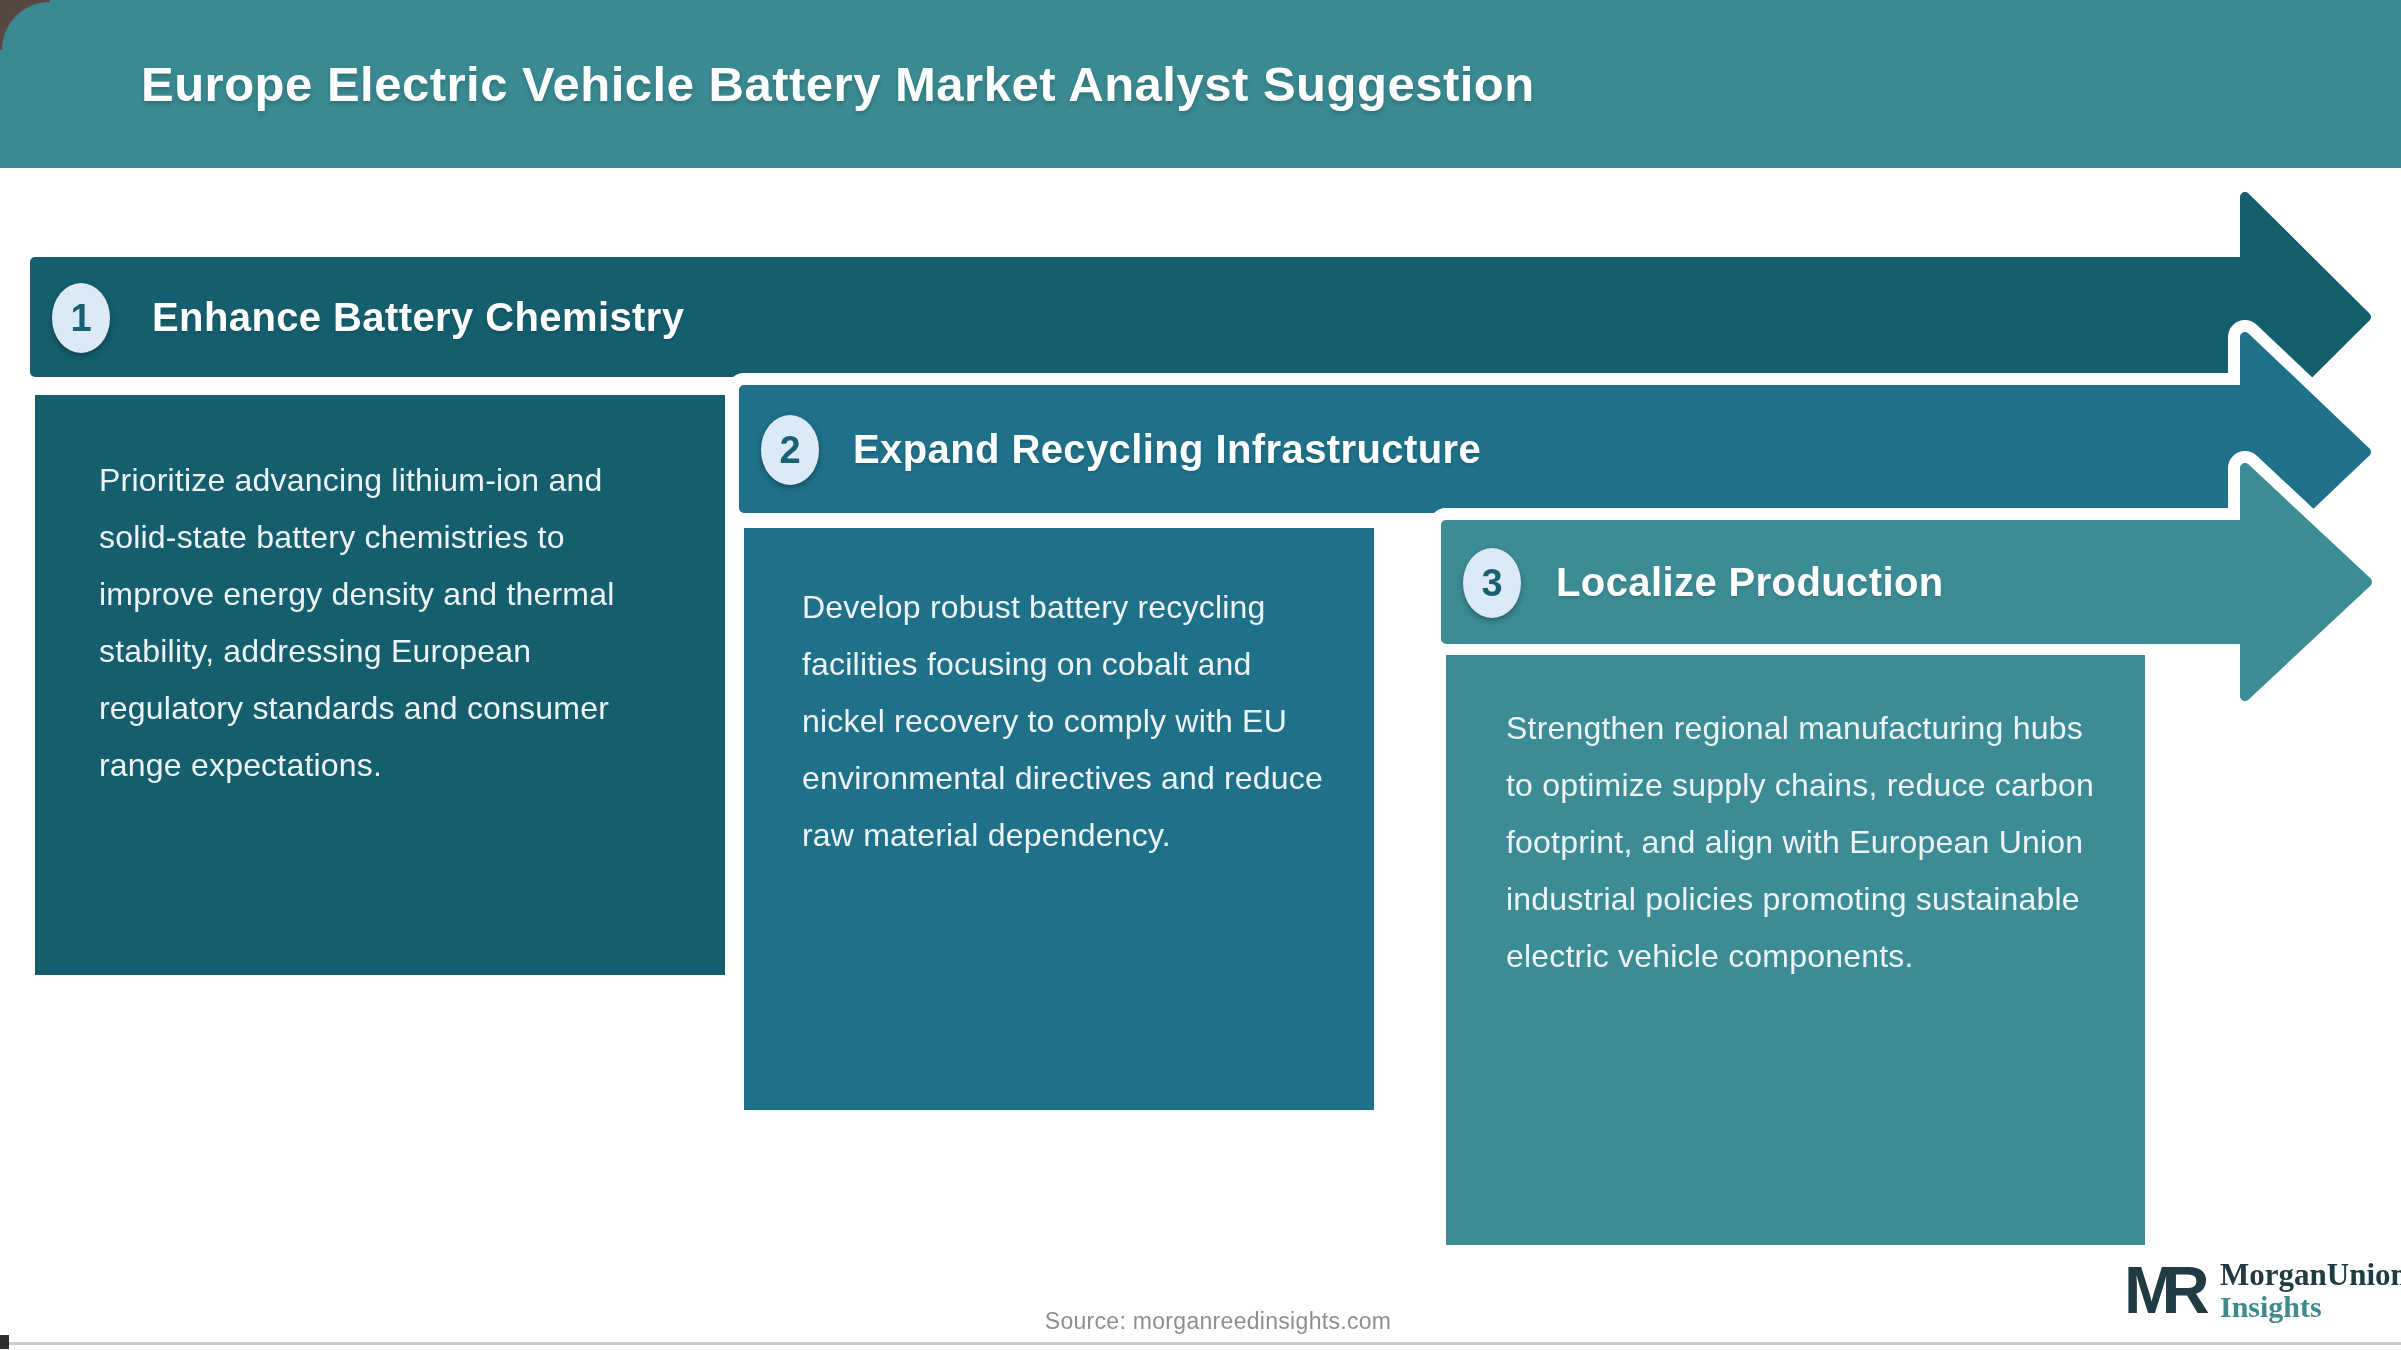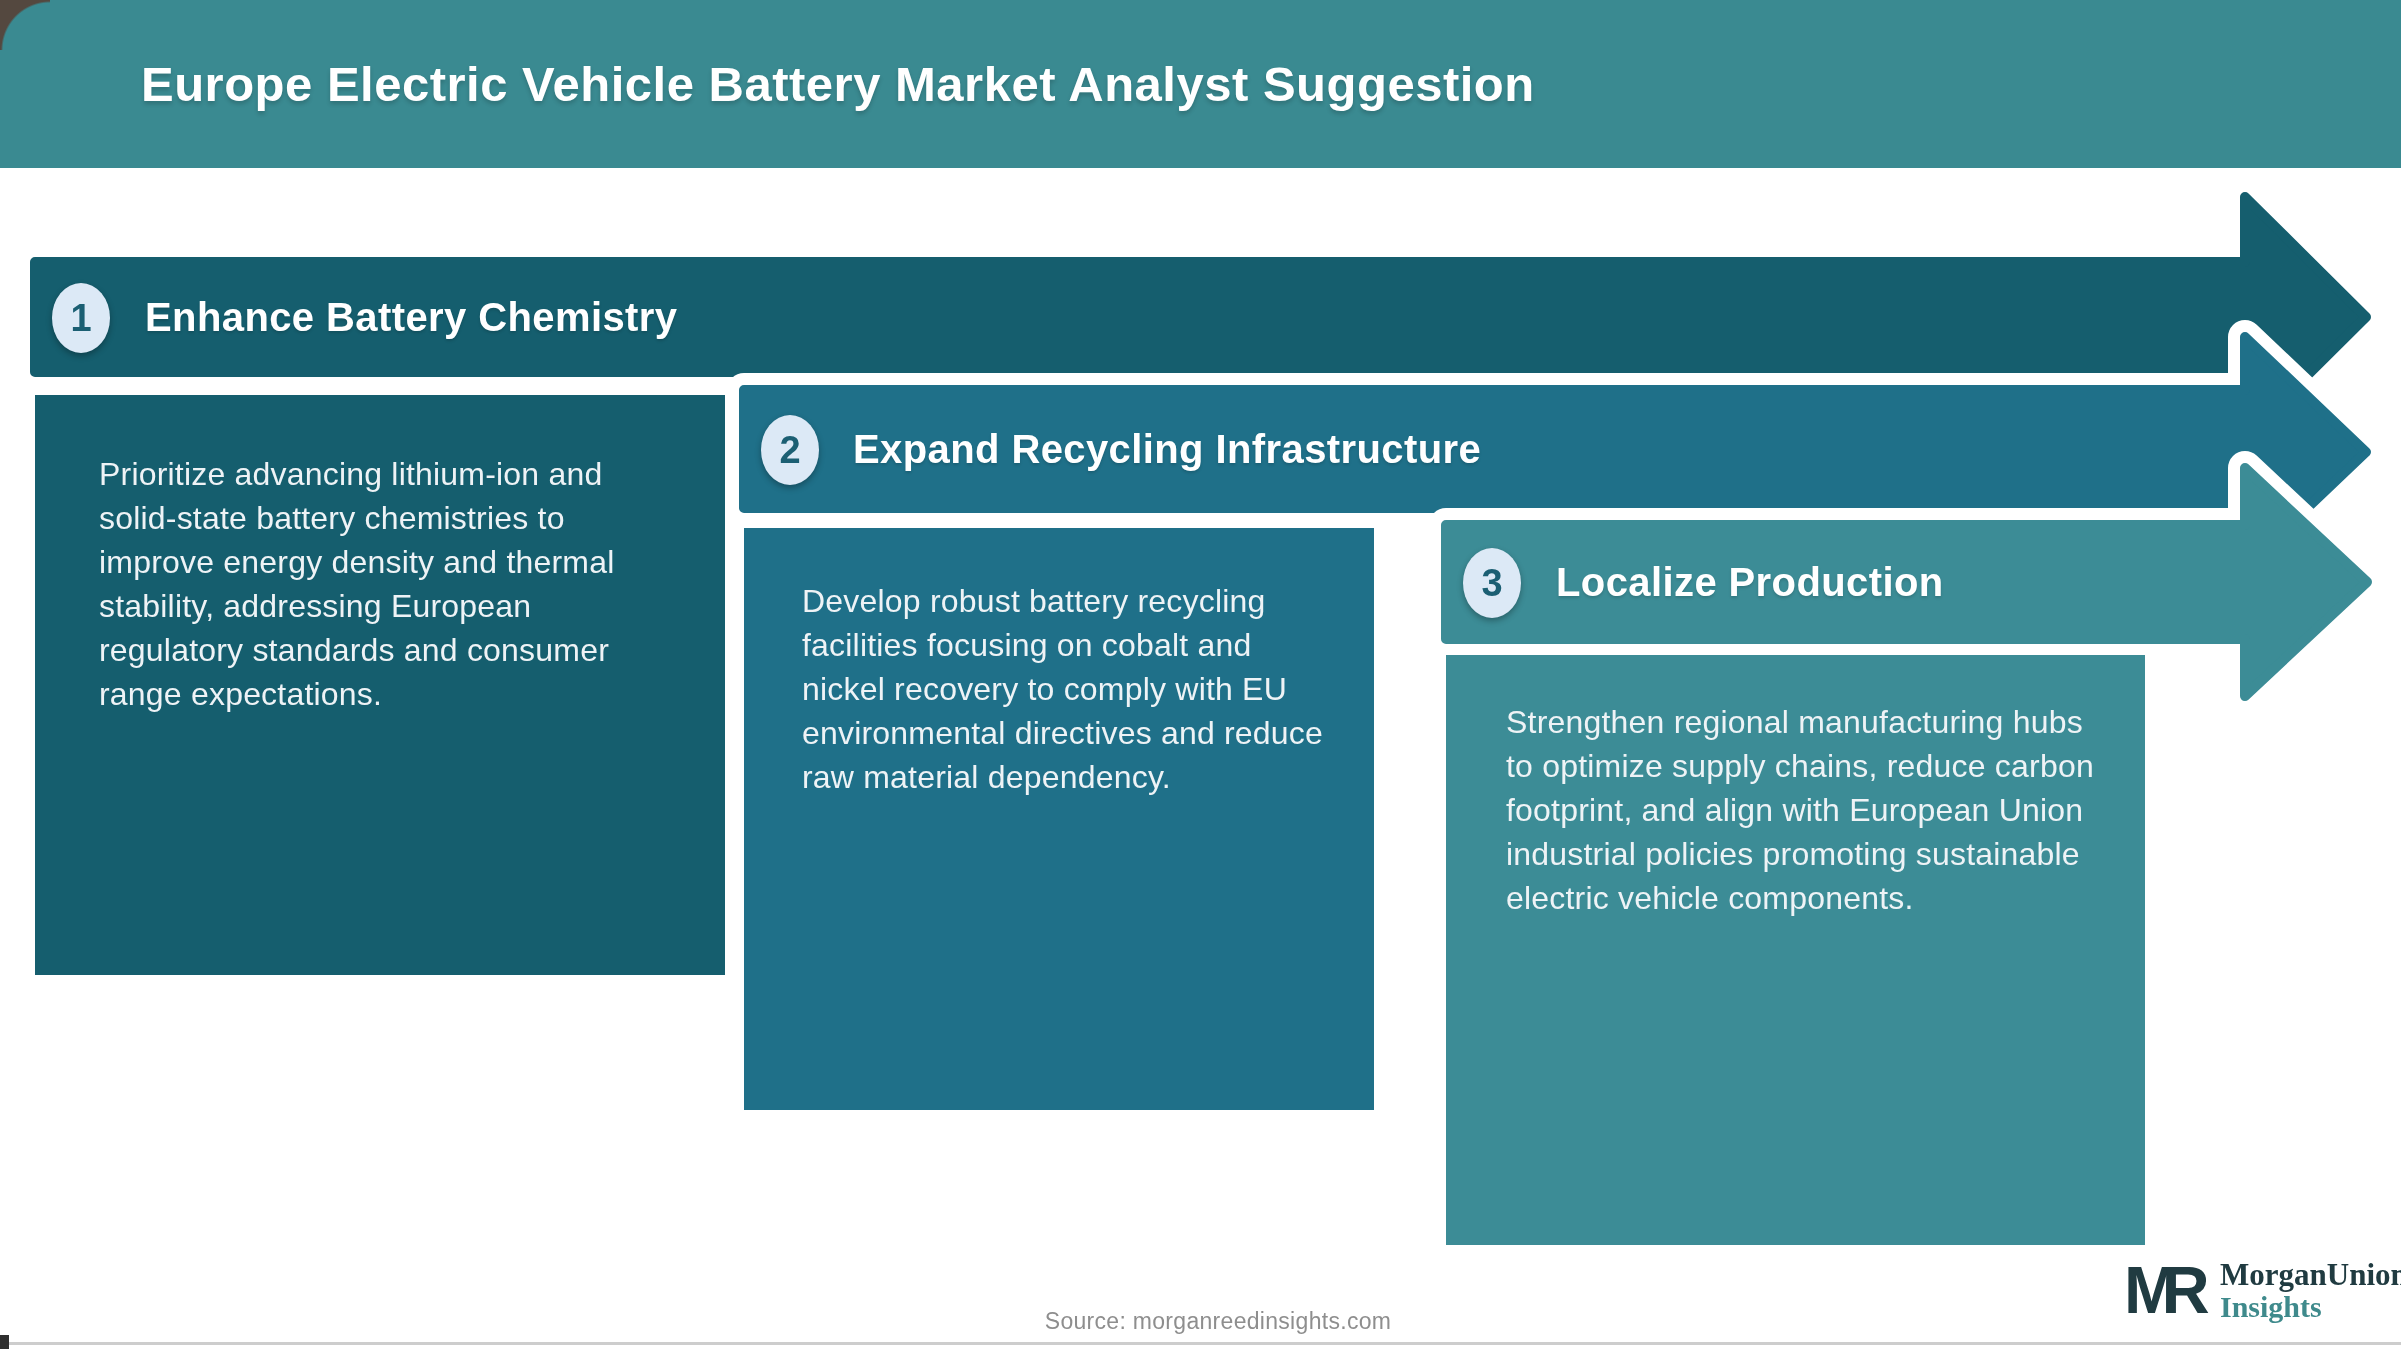--- a/index.html
+++ b/index.html
@@ -35,27 +35,27 @@
   }
   .badge-1{left:52px;top:283px;}
   .badge-2{left:761px;top:415px;}
   .badge-3{left:1463px;top:548px;}
   
   .step-title{
     position:absolute;display:flex;align-items:center;
     font-size:40px;font-weight:700;color:#ffffff;letter-spacing:.4px;
     white-space:nowrap;text-shadow:0 2px 3px rgba(0,0,0,.15);
   }
-  .title-1{left:145px;top:262px;height:110px;}
+  .title-1{left:152px;top:262px;height:110px;}
   .title-2{left:853px;top:390px;height:118px;}
   .title-3{left:1556px;top:525px;height:114px;}
   
   .desc-box{
     position:absolute;box-sizing:border-box;
-    font-size:32px;line-height:44px;letter-spacing:.2px;
+    font-size:32px;line-height:57px;letter-spacing:.2px;
   }
   .box-1{left:35px;top:395px;width:690px;height:580px;padding:57px 46px 0 64px;}
   .box-2{left:744px;top:528px;width:630px;height:582px;padding:51px 46px 0 58px;}
   .box-3{left:1446px;top:655px;width:699px;height:590px;padding:45px 46px 0 60px;}
   
   .source-text{
     position:absolute;left:1218px;top:1308px;transform:translateX(-50%);
     font-size:23px;letter-spacing:.3px;white-space:nowrap;
   }
   .logo{

